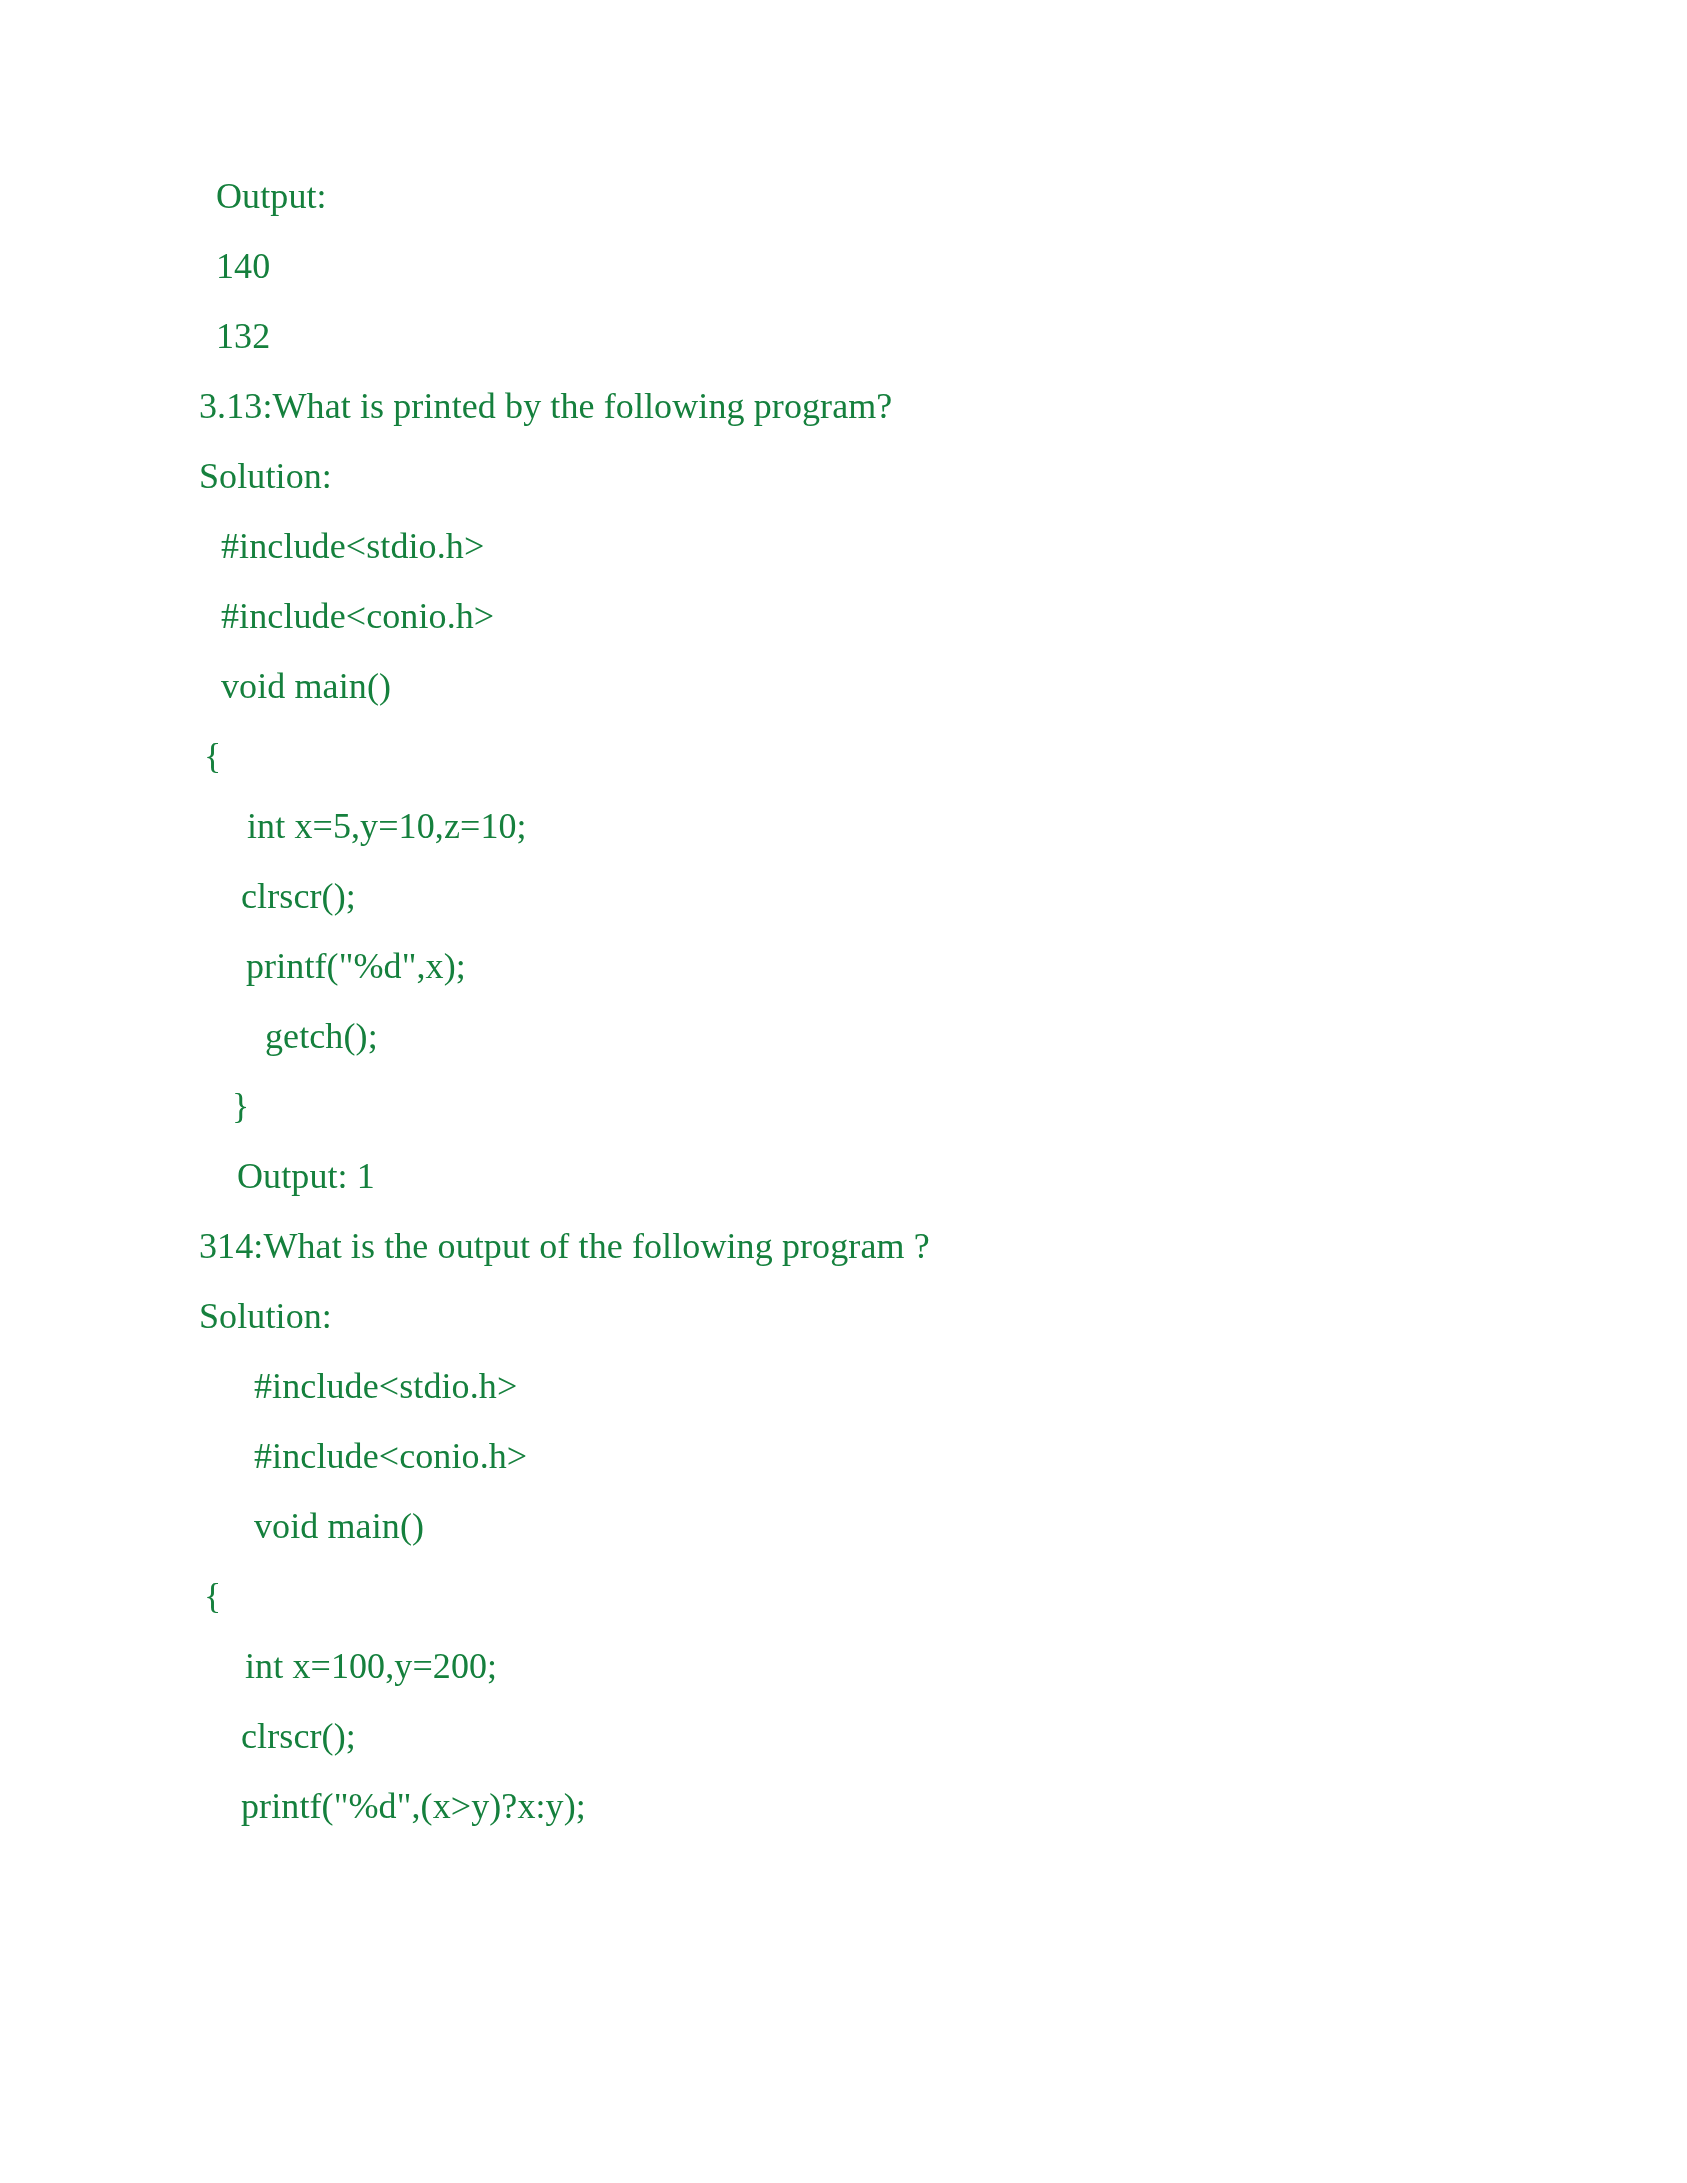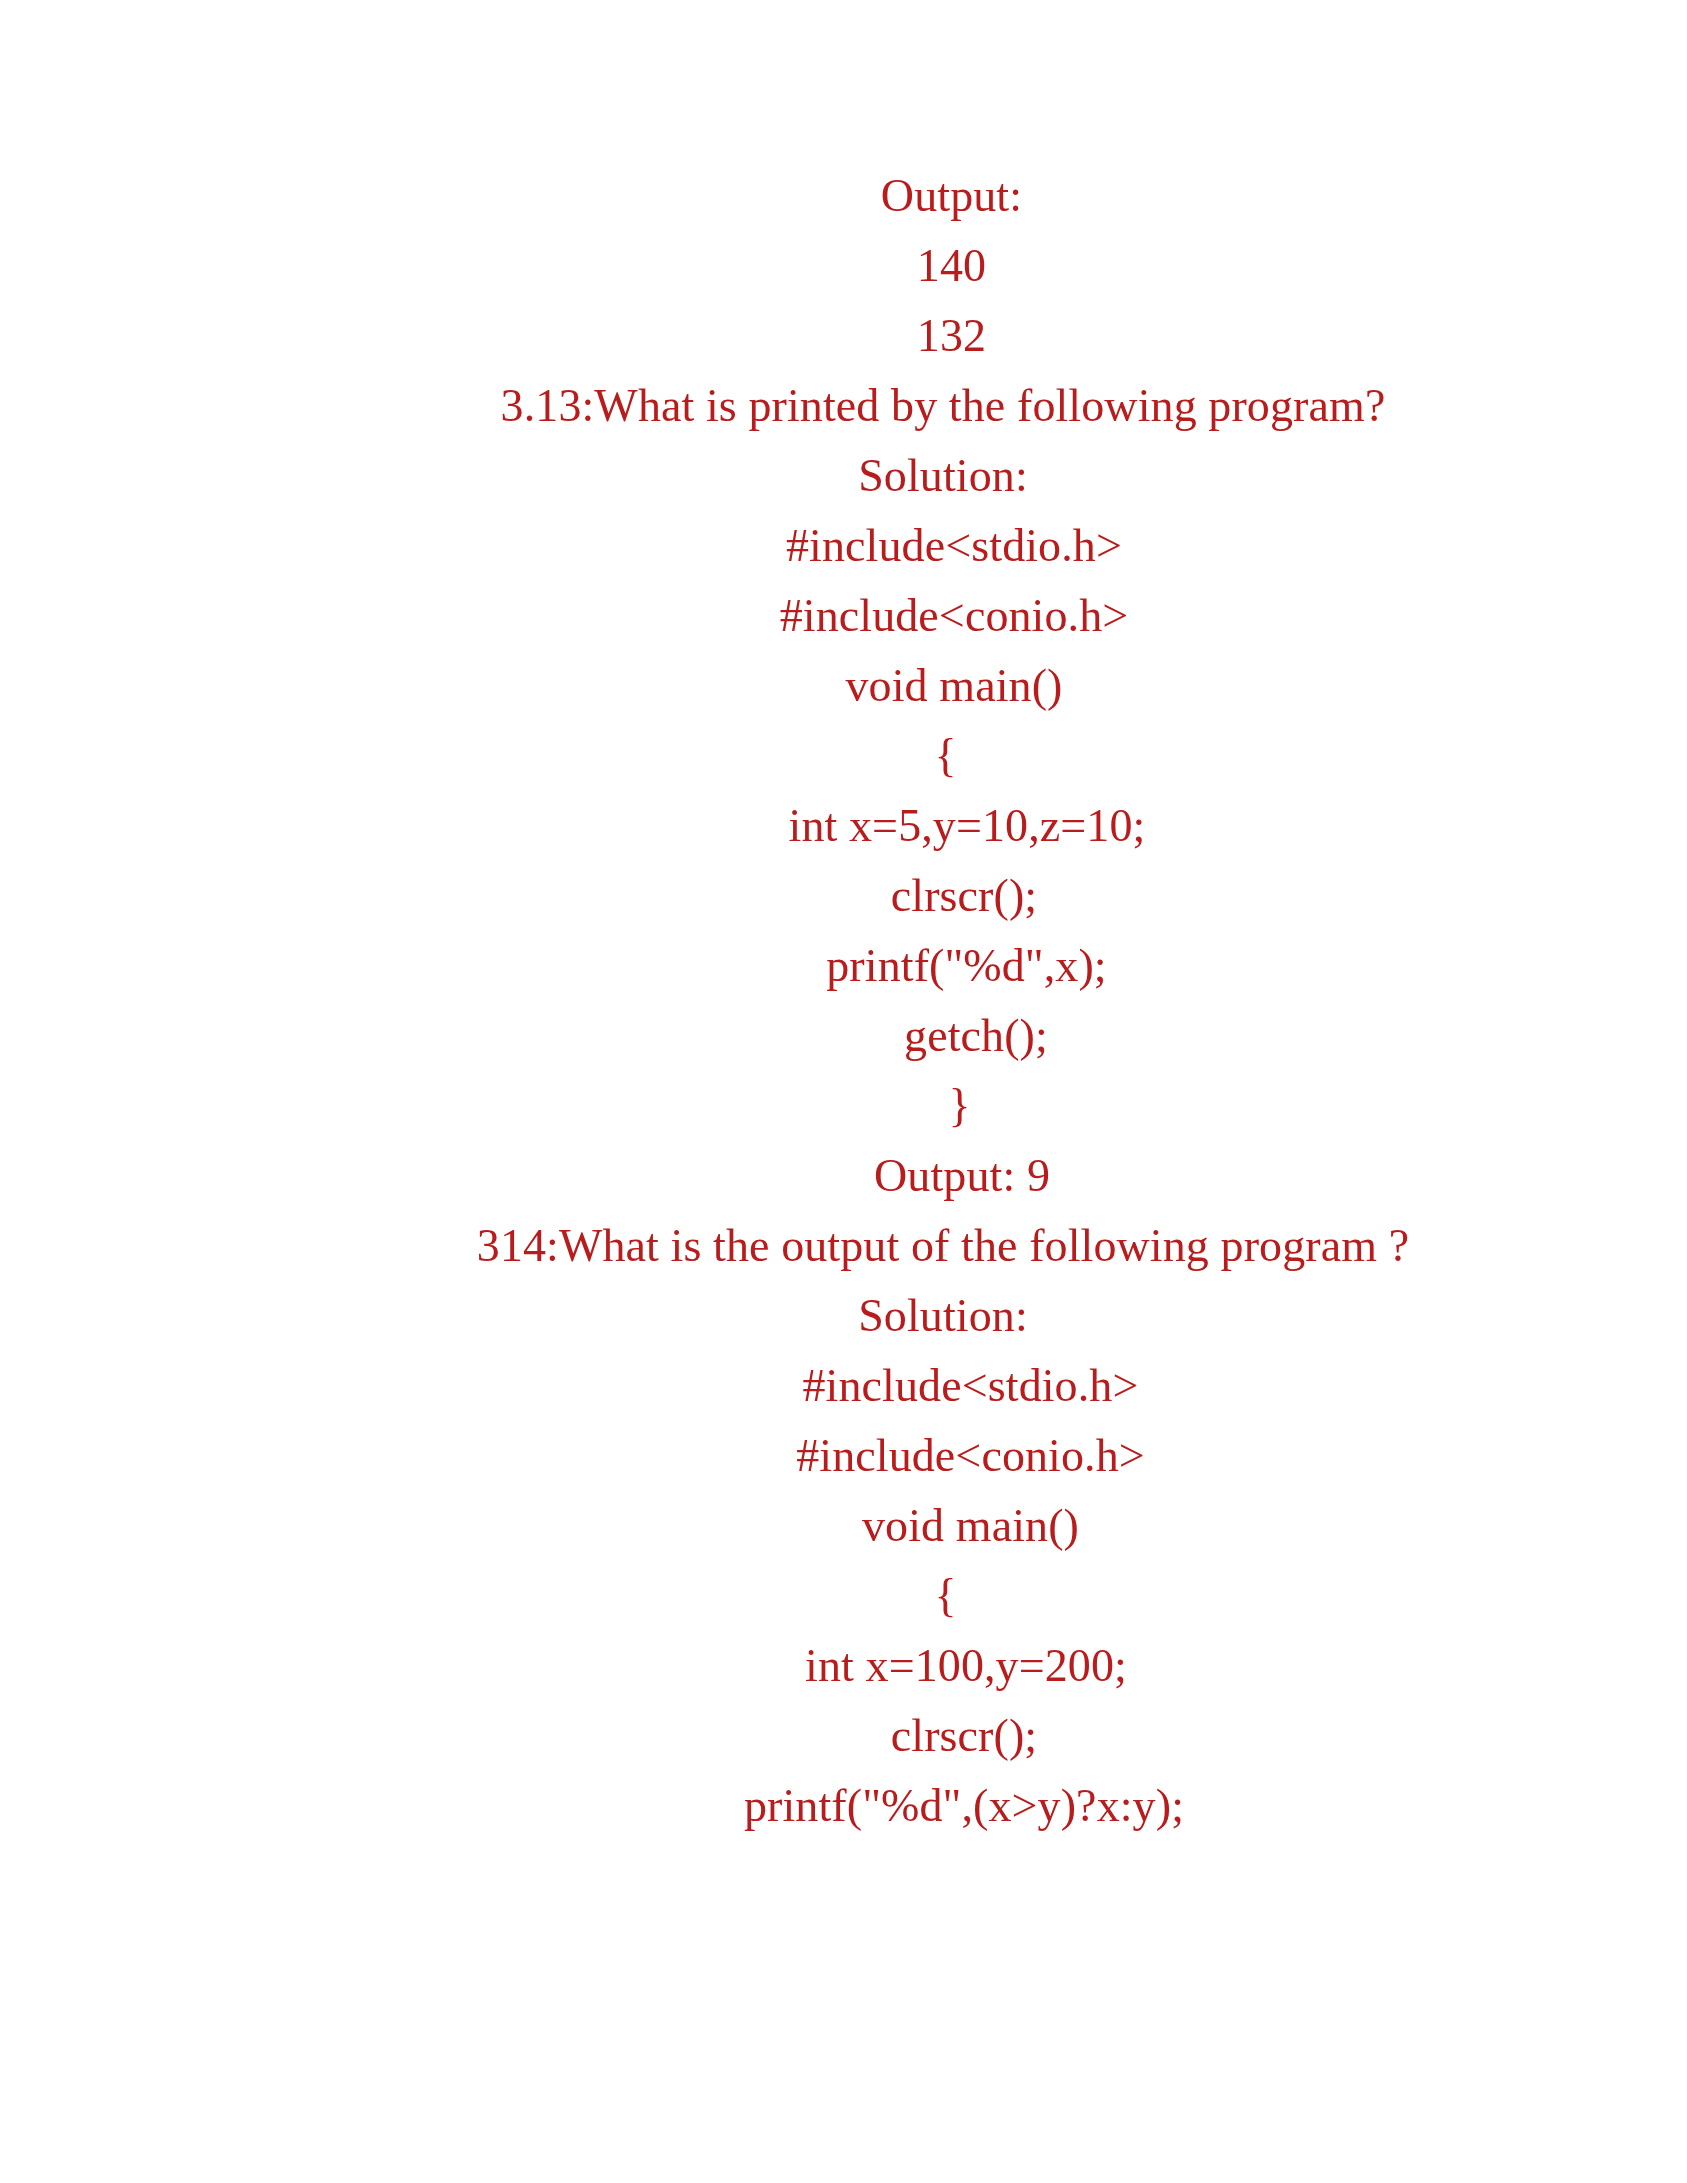--- a/index.html
+++ b/index.html
@@ -24,25 +24,24 @@
     left: 0;
     top: 0;
     width: 1687px;
     padding-top: 161px;
     box-sizing: border-box;
   }
   .line {
     display: block;
     height: 70px;
     line-height: 70px;
-    font-size: 46px;
+    font-size: 36px;
     white-space: pre;
-    color: #b91c1c;
+    color: #15803d;
     letter-spacing: 0.1px;
-    text-align: center;
   }
   
   .ind-margin   { padding-left: 199px; }  
   .ind-1        { padding-left: 216px; }  
   .ind-2        { padding-left: 221px; }  
   .ind-brace    { padding-left: 204px; }  
   .ind-close    { padding-left: 232px; }  
   .ind-out2     { padding-left: 237px; }  
   .ind-code-a   { padding-left: 247px; }  
   .ind-code-b   { padding-left: 241px; }  
@@ -66,21 +65,21 @@
       <div class="line ind-margin">Solution:</div>
       <div class="line ind-2">#include&lt;stdio.h&gt;</div>
       <div class="line ind-2">#include&lt;conio.h&gt;</div>
       <div class="line ind-2">void main()</div>
       <div class="line ind-brace">{</div>
       <div class="line ind-code-a">int x=5,y=10,z=10;</div>
       <div class="line ind-code-b">clrscr();</div>
       <div class="line ind-code-d">printf("%d",x);</div>
       <div class="line ind-code-e">getch();</div>
       <div class="line ind-close">}</div>
-      <div class="line ind-out2">Output: 9</div>
+      <div class="line ind-out2">Output: 1</div>
       <div class="line ind-margin">314:What is the output of the following program ?</div>
       <div class="line ind-margin">Solution:</div>
       <div class="line ind-3">#include&lt;stdio.h&gt;</div>
       <div class="line ind-3">#include&lt;conio.h&gt;</div>
       <div class="line ind-3">void main()</div>
       <div class="line ind-brace">{</div>
       <div class="line ind-code-f">int x=100,y=200;</div>
       <div class="line ind-code-g">clrscr();</div>
       <div class="line ind-code-h">printf("%d",(x&gt;y)?x:y);</div>
     </div>

